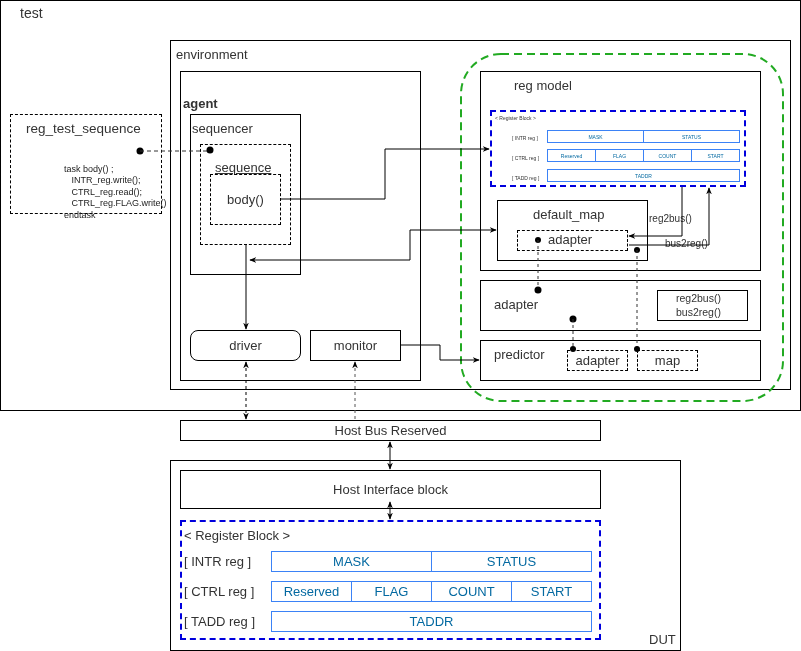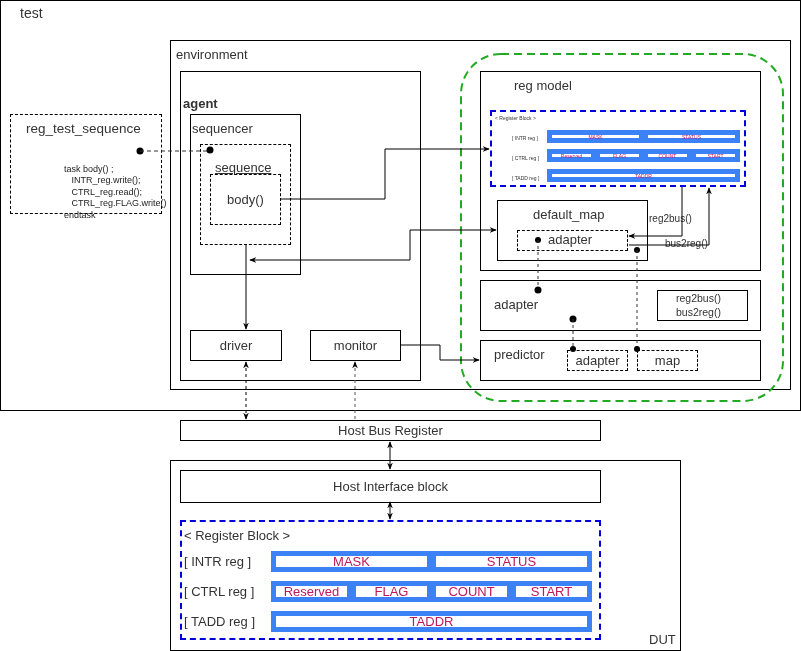--- a/index.html
+++ b/index.html
@@ -3,21 +3,21 @@
 <meta charset="utf-8">
 <style>
   html, body { margin:0; padding:0; background:#fff; }
   body { width:801px; height:651px; position:relative; overflow:hidden;
          font-family:"Liberation Sans", sans-serif; color:#333; }
   .box { position:absolute; box-sizing:border-box; border:1px solid #000; background:transparent; }
   .dash { border-style:dashed; }
   .lbl { position:absolute; white-space:nowrap; font-size:13px; color:#333; }
   .ctr { position:absolute; display:flex; align-items:center; justify-content:center; font-size:13px; color:#333; }
   .bdash { position:absolute; box-sizing:border-box; border:2px dashed #0000dd; }
-  .cell { position:absolute; box-sizing:border-box; border:5px solid #3b82f6; display:flex; align-items:center; justify-content:center; color:#be185d; }
+  .cell { position:absolute; box-sizing:border-box; border:1px solid #3b82f6; display:flex; align-items:center; justify-content:center; color:#0369a1; }
   .small .cell { font-size:5px; }
   svg.overlay { position:absolute; left:0; top:0; pointer-events:none; }
   .code { position:absolute; font-size:9px; line-height:11.5px; color:#222; white-space:pre; }
 </style>
 </head>
 <body>
 
 <div class="box" style="left:0;top:0;width:801px;height:411px;"></div>
 <div class="lbl" style="left:20px;top:5px;font-size:14px;">test</div>
 
@@ -34,21 +34,21 @@
 <div class="lbl" style="left:183px;top:96px;font-weight:bold;">agent</div>
 
 <div class="box" style="left:190px;top:114px;width:111px;height:161px;"></div>
 <div class="lbl" style="left:192px;top:121px;">sequencer</div>
 
 <div class="box dash" style="left:200px;top:144px;width:91px;height:101px;"></div>
 <div class="lbl" style="left:215px;top:160px;text-decoration:underline;">sequence</div>
 
 <div class="box dash ctr" style="left:210px;top:174px;width:71px;height:51px;">body()</div>
 
-<div class="box ctr" style="left:190px;top:330px;width:92px;height:31px;">driver</div>
+<div class="box ctr" style="left:190px;top:330px;width:111px;height:31px;border-radius:8px;">driver</div>
 <div class="box ctr" style="left:310px;top:330px;width:91px;height:31px;">monitor</div>
 
 <div class="box" style="left:480px;top:71px;width:281px;height:200px;"></div>
 <div class="lbl" style="left:482px;top:78px;margin-left:32px;">reg model</div>
 
 <div class="bdash small" style="left:490px;top:110px;width:256px;height:77px;border-width:2px;">
   <div class="lbl" style="left:3px;top:3px;font-size:5px;">&lt; Register Block &gt;</div>
   <div class="lbl" style="left:20px;top:23px;font-size:5px;">[ INTR reg ]</div>
   <div class="cell" style="left:55px;top:18px;width:97px;height:13px;">MASK</div>
   <div class="cell" style="left:151px;top:18px;width:97px;height:13px;">STATUS</div>
@@ -73,25 +73,25 @@
 <div class="box" style="left:657px;top:290px;width:91px;height:31px;">
   <div class="lbl" style="left:18px;top:1px;font-size:10.5px;">reg2bus()</div>
   <div class="lbl" style="left:18px;top:15px;font-size:10.5px;">bus2reg()</div>
 </div>
 
 <div class="box" style="left:480px;top:340px;width:281px;height:41px;"></div>
 <div class="lbl" style="left:494px;top:347px;">predictor</div>
 <div class="box dash ctr" style="left:567px;top:350px;width:61px;height:21px;">adapter</div>
 <div class="box dash ctr" style="left:637px;top:350px;width:61px;height:21px;">map</div>
 
-<div class="box ctr" style="left:180px;top:420px;width:421px;height:21px;">Host Bus Register</div>
+<div class="box ctr" style="left:180px;top:420px;width:421px;height:21px;">Host Bus Reserved</div>
 
 <div class="box" style="left:170px;top:460px;width:511px;height:191px;"></div>
 <div class="lbl" style="left:649px;top:632px;">DUT</div>
-<div class="box ctr" style="left:180px;top:470px;width:421px;height:33px;">Host Interface block</div>
+<div class="box ctr" style="left:180px;top:470px;width:421px;height:39px;">Host Interface block</div>
 
 <div class="bdash" style="left:180px;top:520px;width:421px;height:120px;">
   <div class="lbl" style="left:2px;top:6px;">&lt; Register Block &gt;</div>
   <div class="lbl" style="left:2px;top:32px;">[ INTR reg ]</div>
   <div class="cell" style="left:89px;top:29px;width:161px;height:21px;font-size:13px;">MASK</div>
   <div class="cell" style="left:249px;top:29px;width:161px;height:21px;font-size:13px;">STATUS</div>
   <div class="lbl" style="left:2px;top:62px;">[ CTRL reg ]</div>
   <div class="cell" style="left:89px;top:59px;width:81px;height:21px;font-size:13px;">Reserved</div>
   <div class="cell" style="left:169px;top:59px;width:81px;height:21px;font-size:13px;">FLAG</div>
   <div class="cell" style="left:249px;top:59px;width:81px;height:21px;font-size:13px;">COUNT</div>

